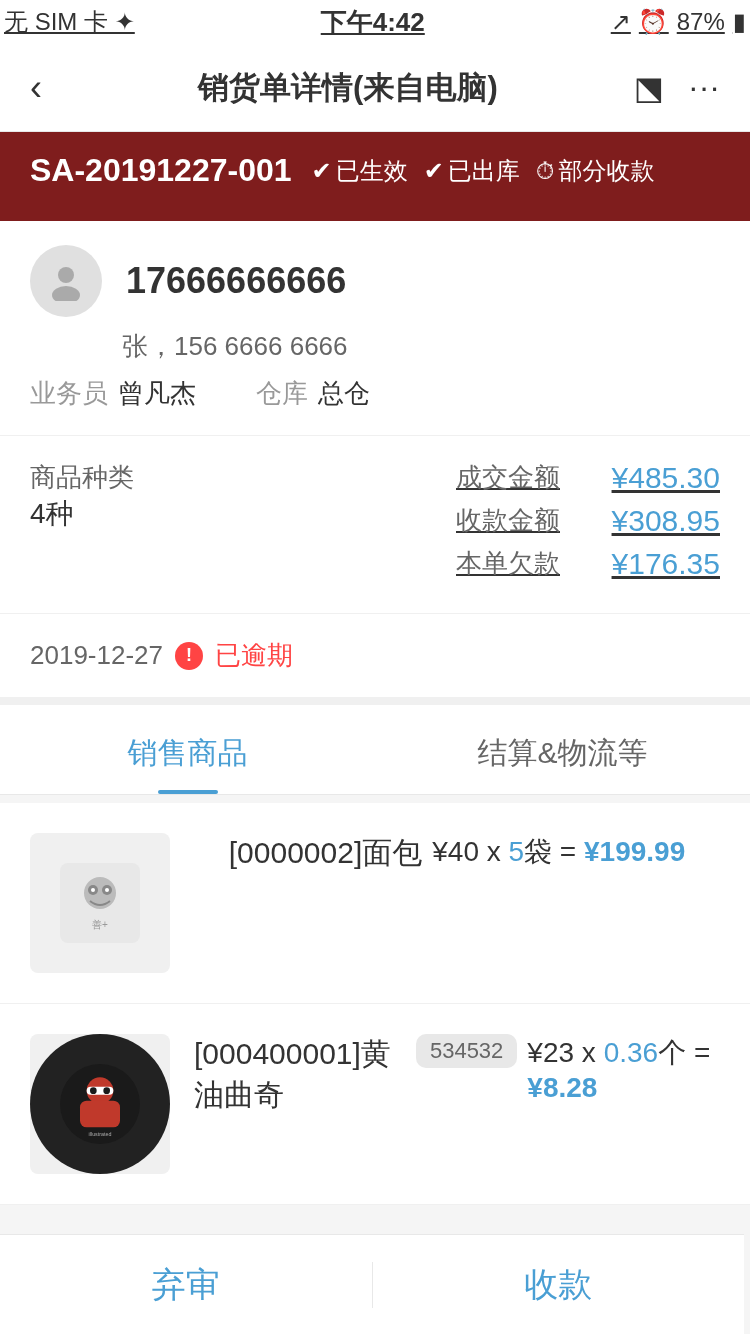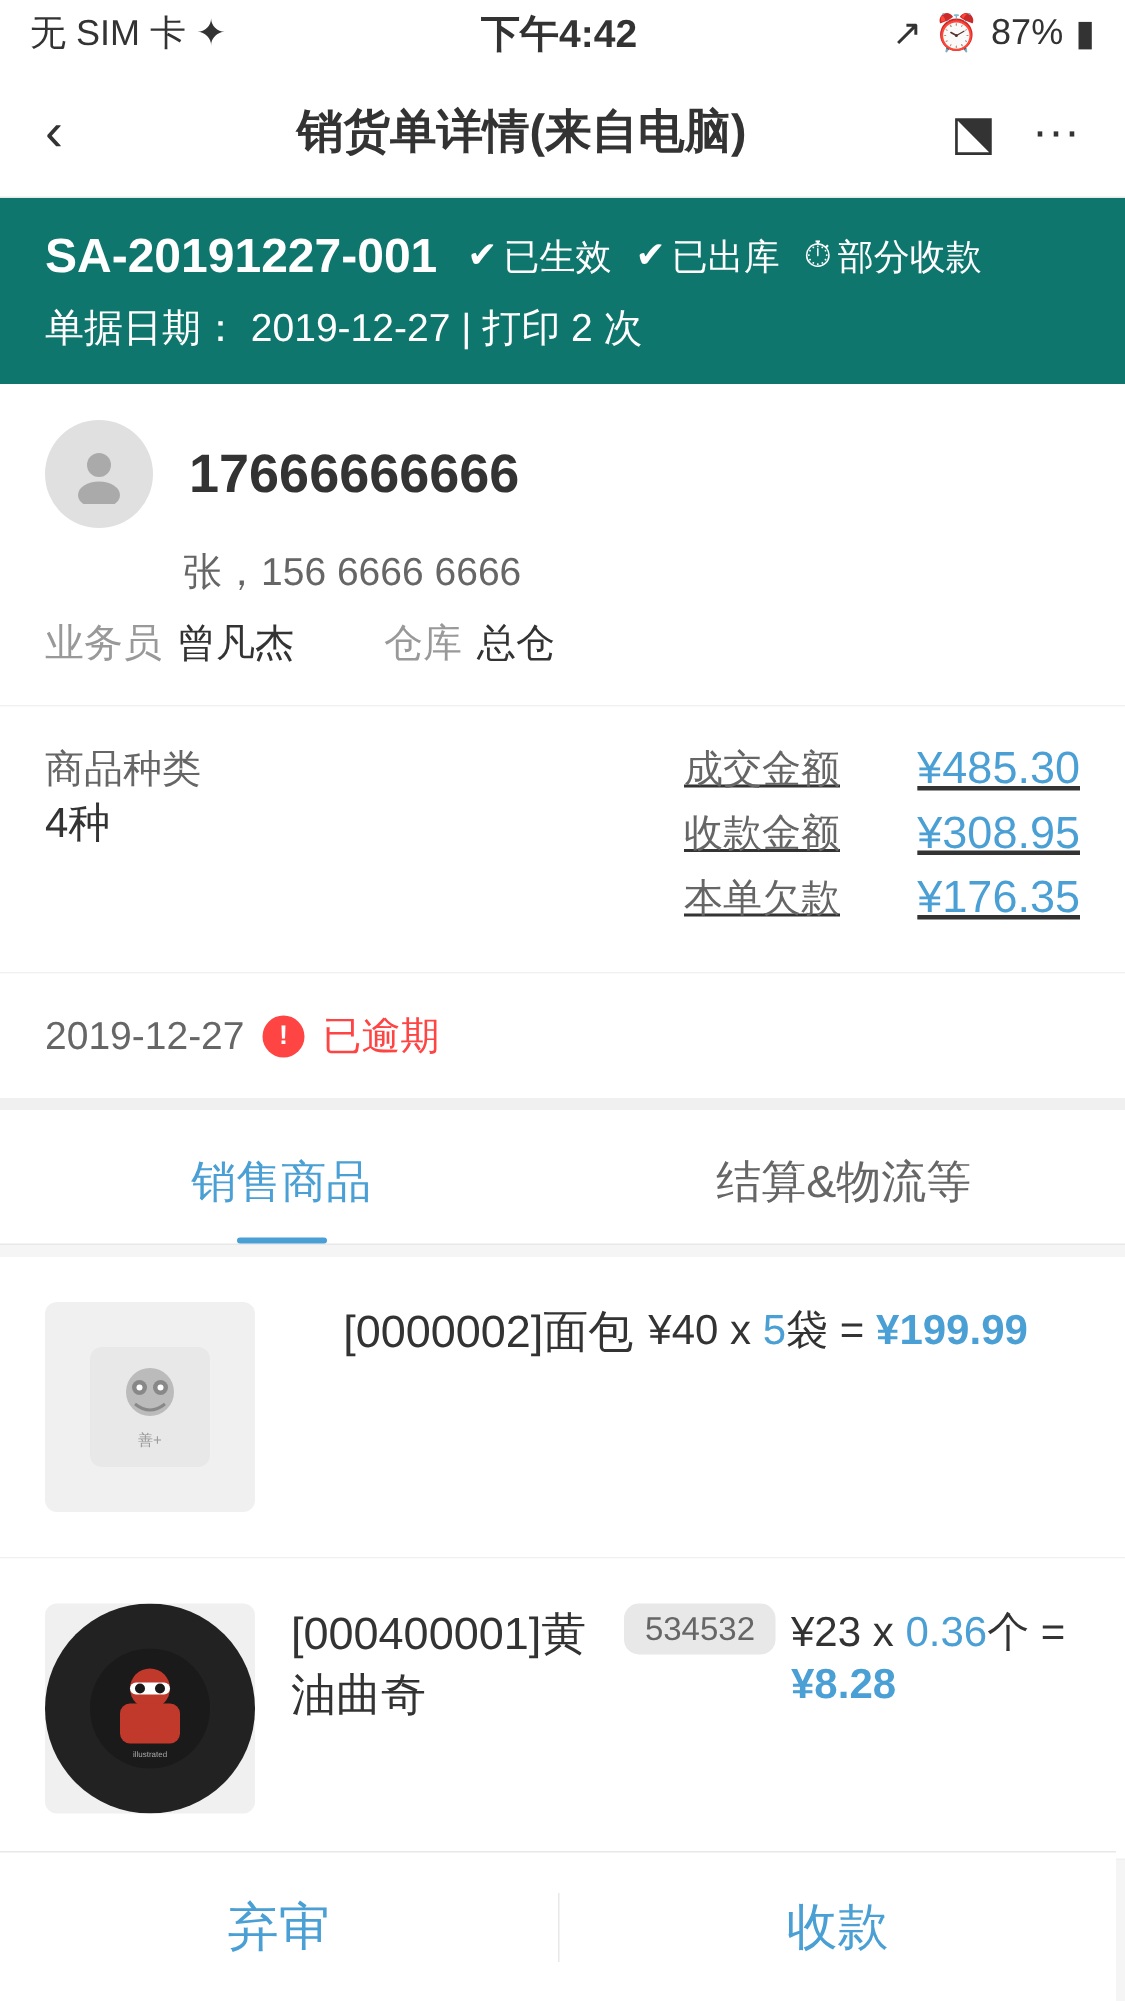--- a/index.html
+++ b/index.html
@@ -13,23 +13,24 @@
       color: #333;
     }
 
     
     .status-bar {
       height: 44px;
       background: #fff;
       display: flex;
       align-items: center;
       justify-content: space-between;
-      padding: 0 20px;
+      padding: 0 4px;
       font-size: 24px;
       font-weight: 500;
+      text-decoration: underline;
     }
     .status-left { display: flex; align-items: center; gap: 10px; }
     .status-center { font-size: 26px; font-weight: 600; }
     .status-right { display: flex; align-items: center; gap: 8px; font-size: 24px; }
 
     
     .nav-bar {
       height: 88px;
       background: #fff;
       display: flex;
@@ -56,22 +57,23 @@
       align-items: center;
       gap: 24px;
     }
     .nav-icon {
       font-size: 32px;
       color: #333;
     }
 
     
     .order-header {
-      background: #0f766e;
+      background: #7f1d1d;
       padding: 20px 30px;
+      text-align: right;
     }
     .order-header-top {
       display: flex;
       align-items: center;
       gap: 20px;
       margin-bottom: 12px;
     }
     .order-id {
       font-size: 32px;
       font-weight: 700;
@@ -334,27 +336,20 @@
       <span class="badge">
         <span class="badge-check"></span>
         <span>已出库</span>
       </span>
       <span class="badge">
         <span class="badge-clock"></span>
         <span>部分收款</span>
       </span>
     </div>
   </div>
-  <div class="order-date">
-    <span>单据日期：</span>
-    <span>2019-12-27</span>
-    <span>| 打印</span>
-    <span>2</span>
-    <span>次</span>
-  </div>
 </div>
 
 <div class="customer-section">
   <div class="customer-top">
     <div class="customer-avatar">
       <svg viewBox="0 0 40 40" width="40" height="40">
         <circle cx="20" cy="14" r="8" fill="#aaa"></circle>
         <ellipse cx="20" cy="34" rx="14" ry="9" fill="#aaa"></ellipse>
       </svg>
     </div>

